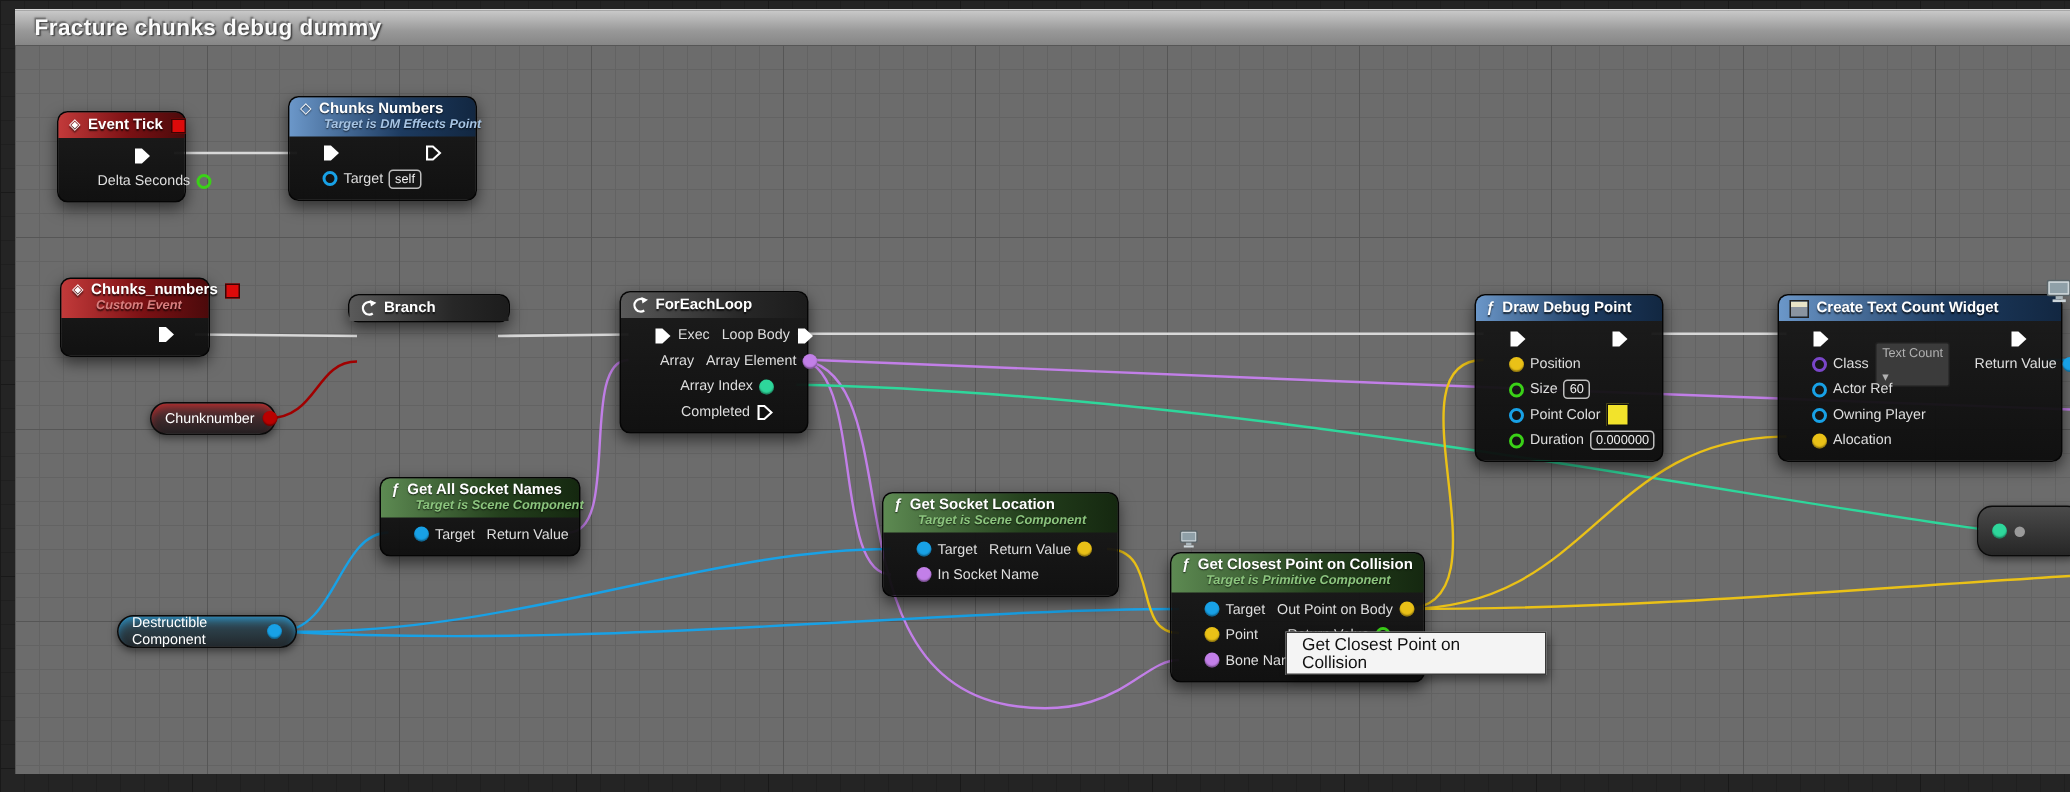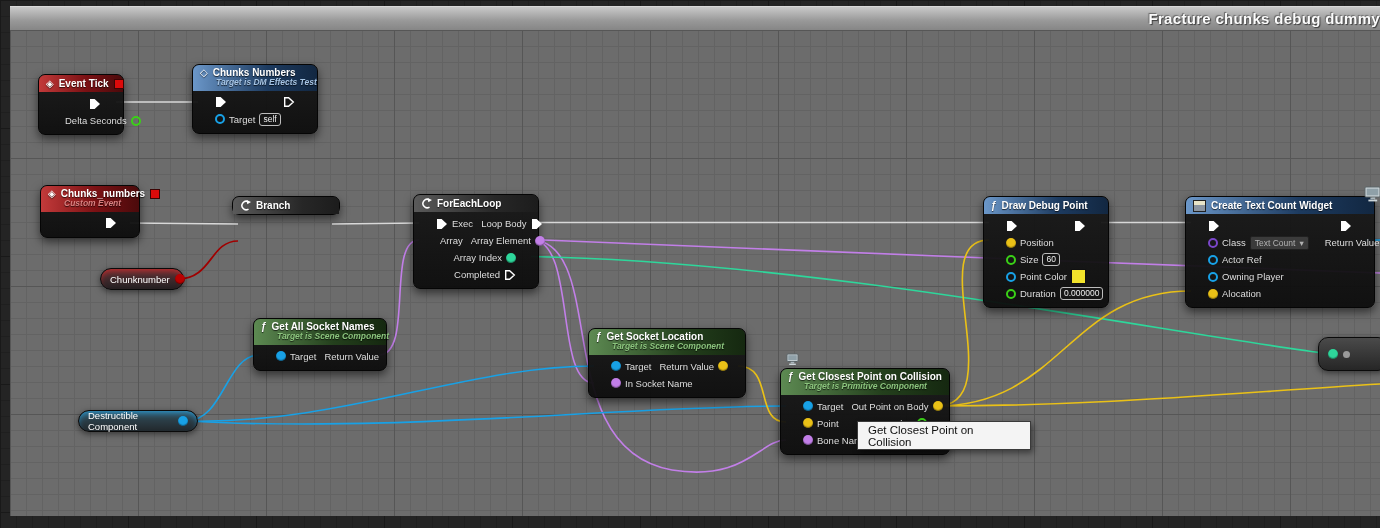--- a/index.html
+++ b/index.html
@@ -15,21 +15,20 @@
     background-size:128px 128px,128px 128px,16px 16px,16px 16px;
   }
   .comment-title{
     position:absolute;left:10px;top:6px;right:0;height:23px;
     background:linear-gradient(180deg,#c9c9c9,#989898 60%,#868686);
     border-bottom:1px solid #4c4c4c;border-top:1px solid #d8d8d8;
     display:flex;align-items:center;padding-left:13px;
     font-size:15px;font-weight:bold;color:#fbfbfb;
     text-shadow:1px 1px 1px #3c3c3c,-1px -1px 1px #6a6a6a;
     letter-spacing:.3px;
-    justify-content:flex-end;
   }
   .comment-body{
     position:absolute;left:10px;top:30px;width:1370px;height:486px;
     background-color:#6c6c6c;
     background-image:
       linear-gradient(#565656 1px,transparent 1px),
       linear-gradient(90deg,#565656 1px,transparent 1px),
       linear-gradient(#636363 1px,transparent 1px),
       linear-gradient(90deg,#636363 1px,transparent 1px);
     background-size:128px 128px,128px 128px,16px 16px,16px 16px;
@@ -55,21 +54,21 @@
   .hdr-grey{background:linear-gradient(90deg,#5a5a5a,#272727 65%,#1c1c1c);}
   .st-blue{color:#a6c4e4;} .st-red{color:#d97f7f;} .st-green{color:#8cc57e;}
   .rows{padding:3px 16px 5px;}
   .row{height:17px;display:flex;align-items:center;gap:4px;padding:0 6px;font-size:9.5px;white-space:nowrap;}
   .sp{flex:1;}
   .pe{flex:none;}
   .d{flex:none;width:10px;height:10px;border-radius:50%;box-sizing:border-box;display:inline-block;}
   .d.f{background:var(--c);box-shadow:inset 0 -1px 1px rgba(0,0,0,.4);}
   .d.h{border:2px solid var(--c);}
   .vb{background:#161616;border:1px solid #bdbdbd;border-radius:3px;font-size:8.5px;line-height:11px;padding:0 3px;color:#efefef;}
-  .dd{background:#3b3b3b;border:1px solid #202020;border-radius:2px;color:#b2b2b2;font-size:8.5px;line-height:12px;padding:0 4px;display:inline-flex;gap:4px;}
+  .dd{background:#3b3b3b;border:1px solid #202020;border-radius:2px;color:#b2b2b2;font-size:8.5px;line-height:12px;padding:0 4px;display:inline-flex;gap:4px;flex-direction:column;}
   .swatch{width:13px;height:13px;background:#f2e32b;border:1px solid #101010;display:inline-block;}
   .pill{
     position:absolute;height:22px;border-radius:11px;box-sizing:border-box;
     display:flex;align-items:center;gap:5px;padding:0 9px;
     font-size:9.5px;color:#fff;border:1px solid #0a0a0a;
     box-shadow:0 2px 6px rgba(0,0,0,.5);
   }
   .pill-red{background:linear-gradient(180deg,#5c3336,#242022);box-shadow:inset 0 4px 7px -3px rgba(220,40,40,.95),0 2px 6px rgba(0,0,0,.5);}
   .pill-blue{background:linear-gradient(180deg,#33505e,#22282c);box-shadow:inset 0 4px 7px -3px rgba(40,170,235,.95),0 2px 6px rgba(0,0,0,.5);}
   .pill-plain{background:linear-gradient(180deg,#4a4a4a,#262626);}
@@ -136,21 +135,21 @@
       </div>
     </div>
   </div>
 
   <div class="node" style="left:192px;top:64px;width:124px">
     <div class="hdr hdr-blue two">
       <div class="tl">
           <span class="icd">◇</span>
         <span>Chunks Numbers</span>
         </div>
-      <div class="st st-blue">Target is DM Effects Test</div>
+      <div class="st st-blue">Target is DM Effects Point</div>
     </div>
     <div class="rows">
       <div class="row">
         <svg class="pe" width="12" height="12" viewBox="0 0 12 12">
             <path d="M1 1h4.6L11 6 5.6 11H1z" fill="#fff"></path>
           </svg>
         <span class="sp"></span>
         <svg class="pe" width="12" height="12" viewBox="0 0 12 12">
             <path d="M1.7 1.7h3.9L10.3 6 5.6 10.3H1.7z" fill="none" stroke="#fff" stroke-width="1.4"></path>
           </svg>

